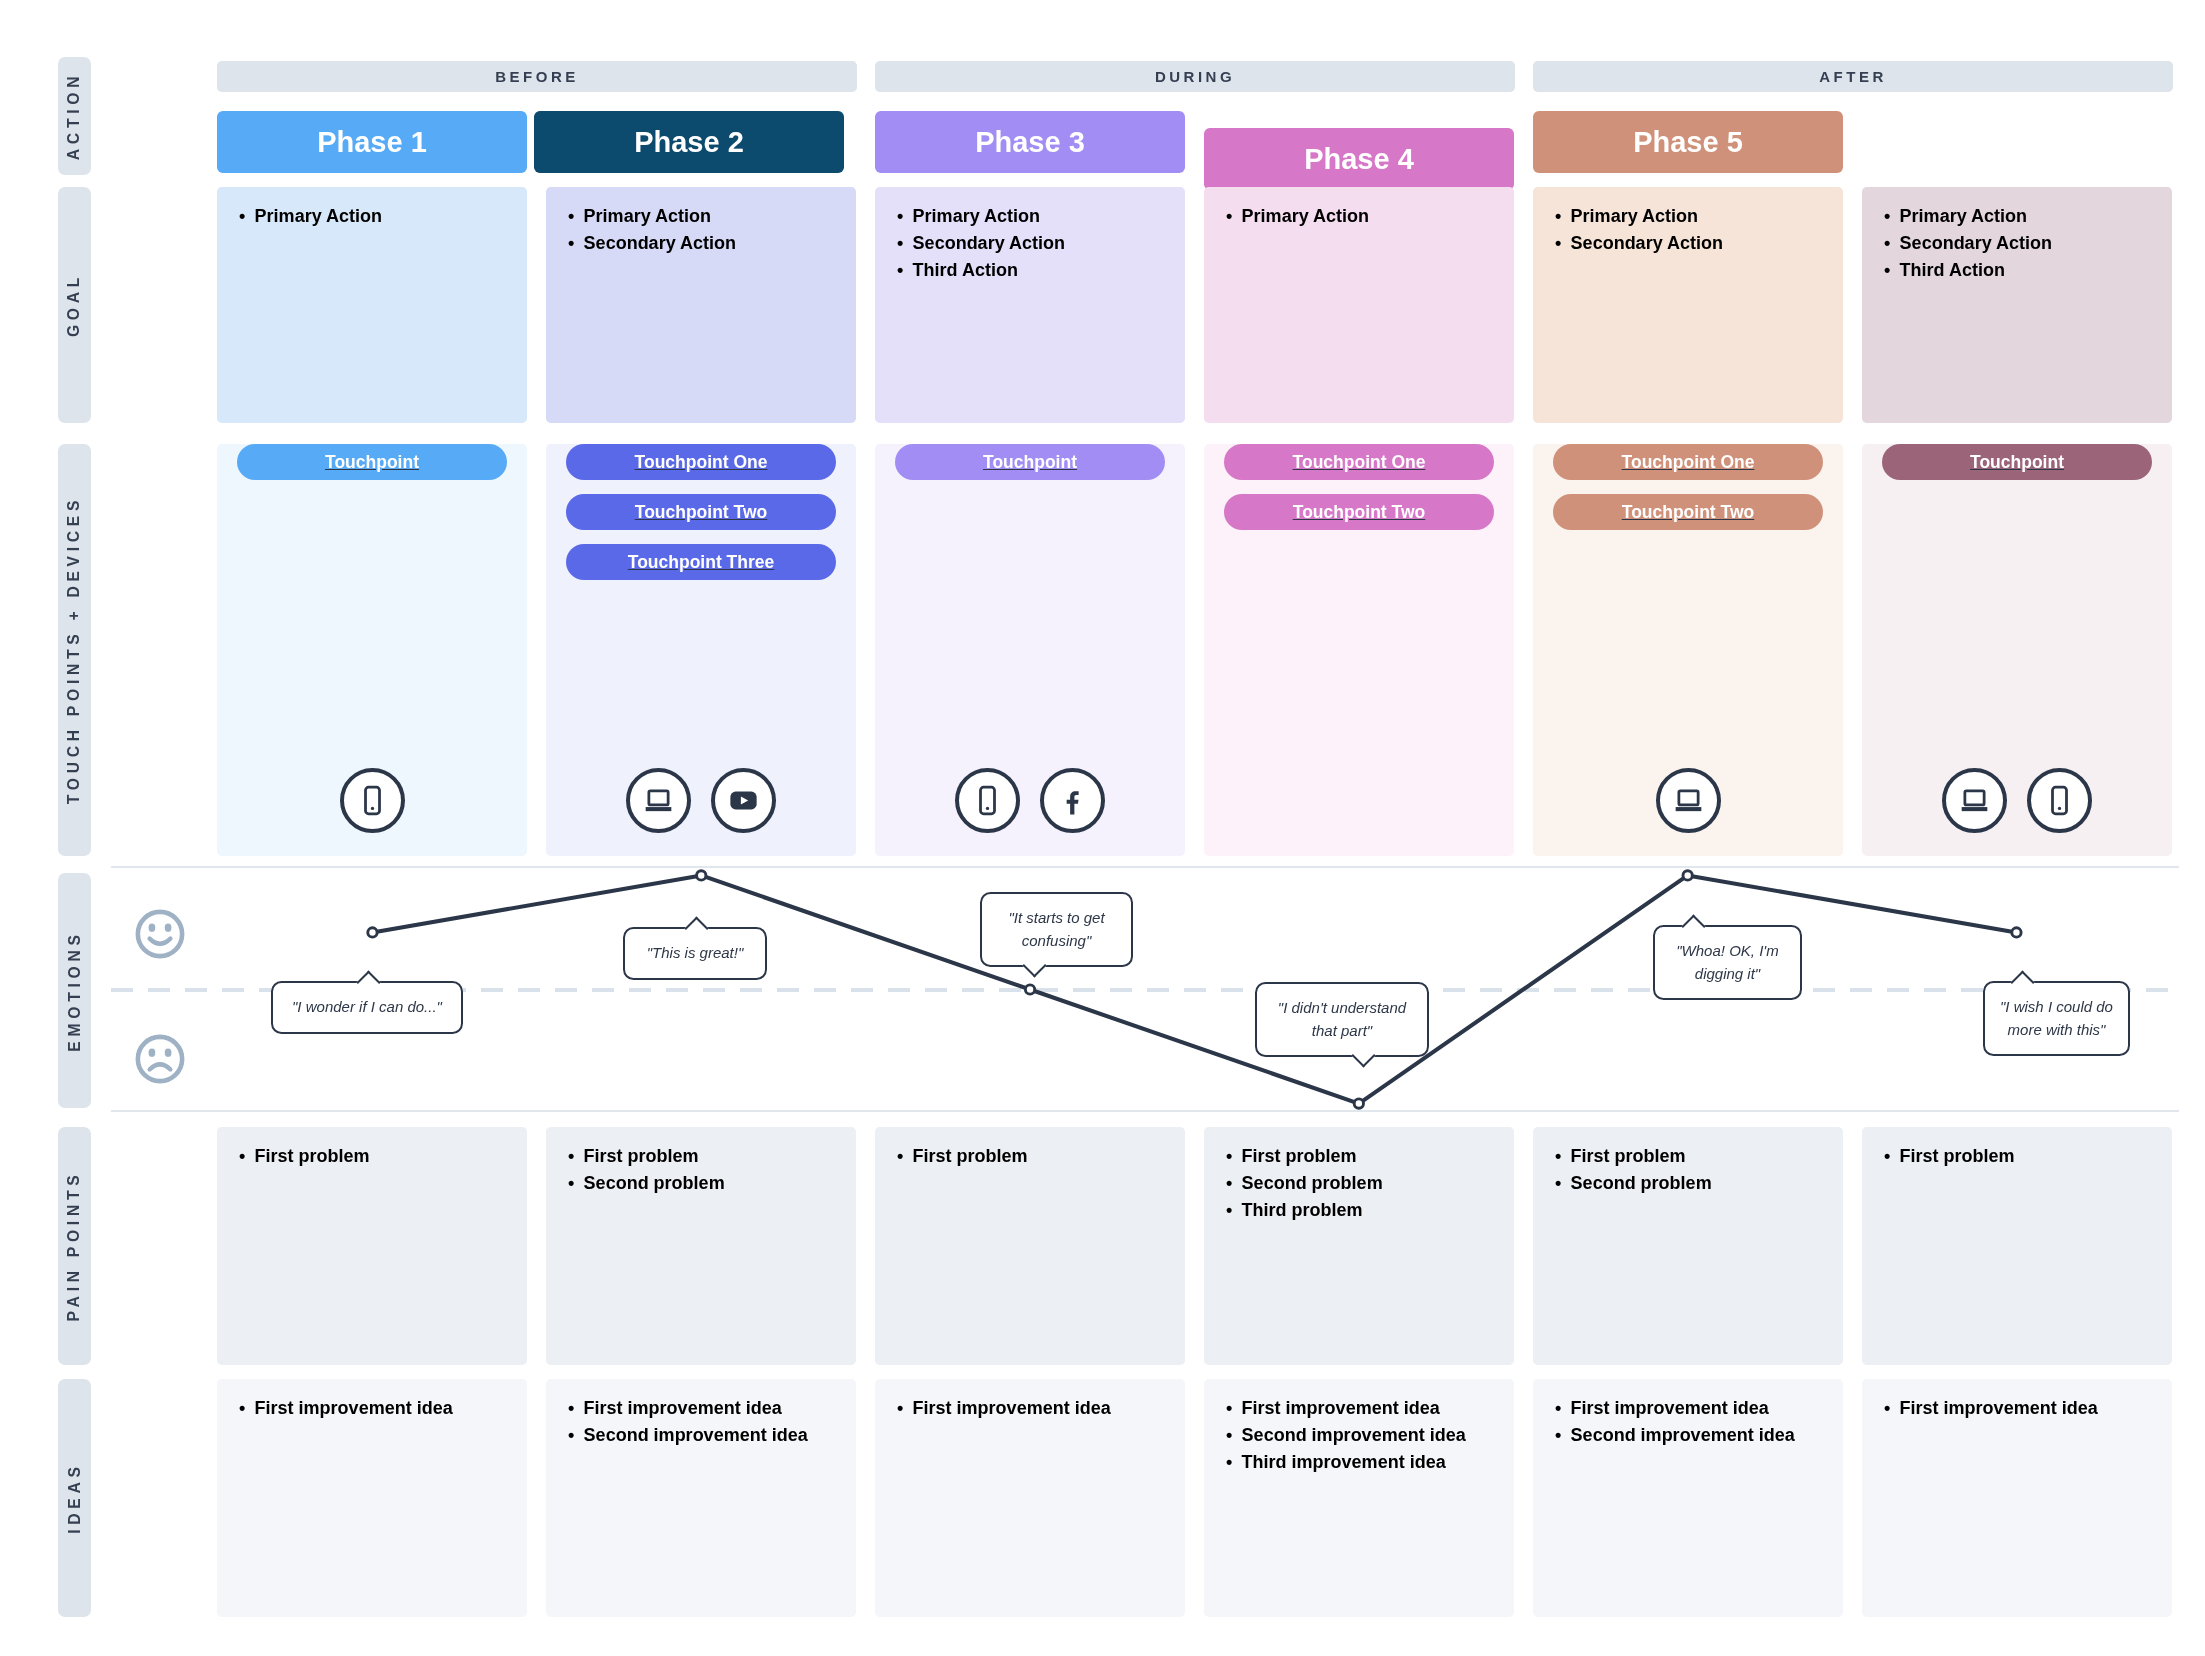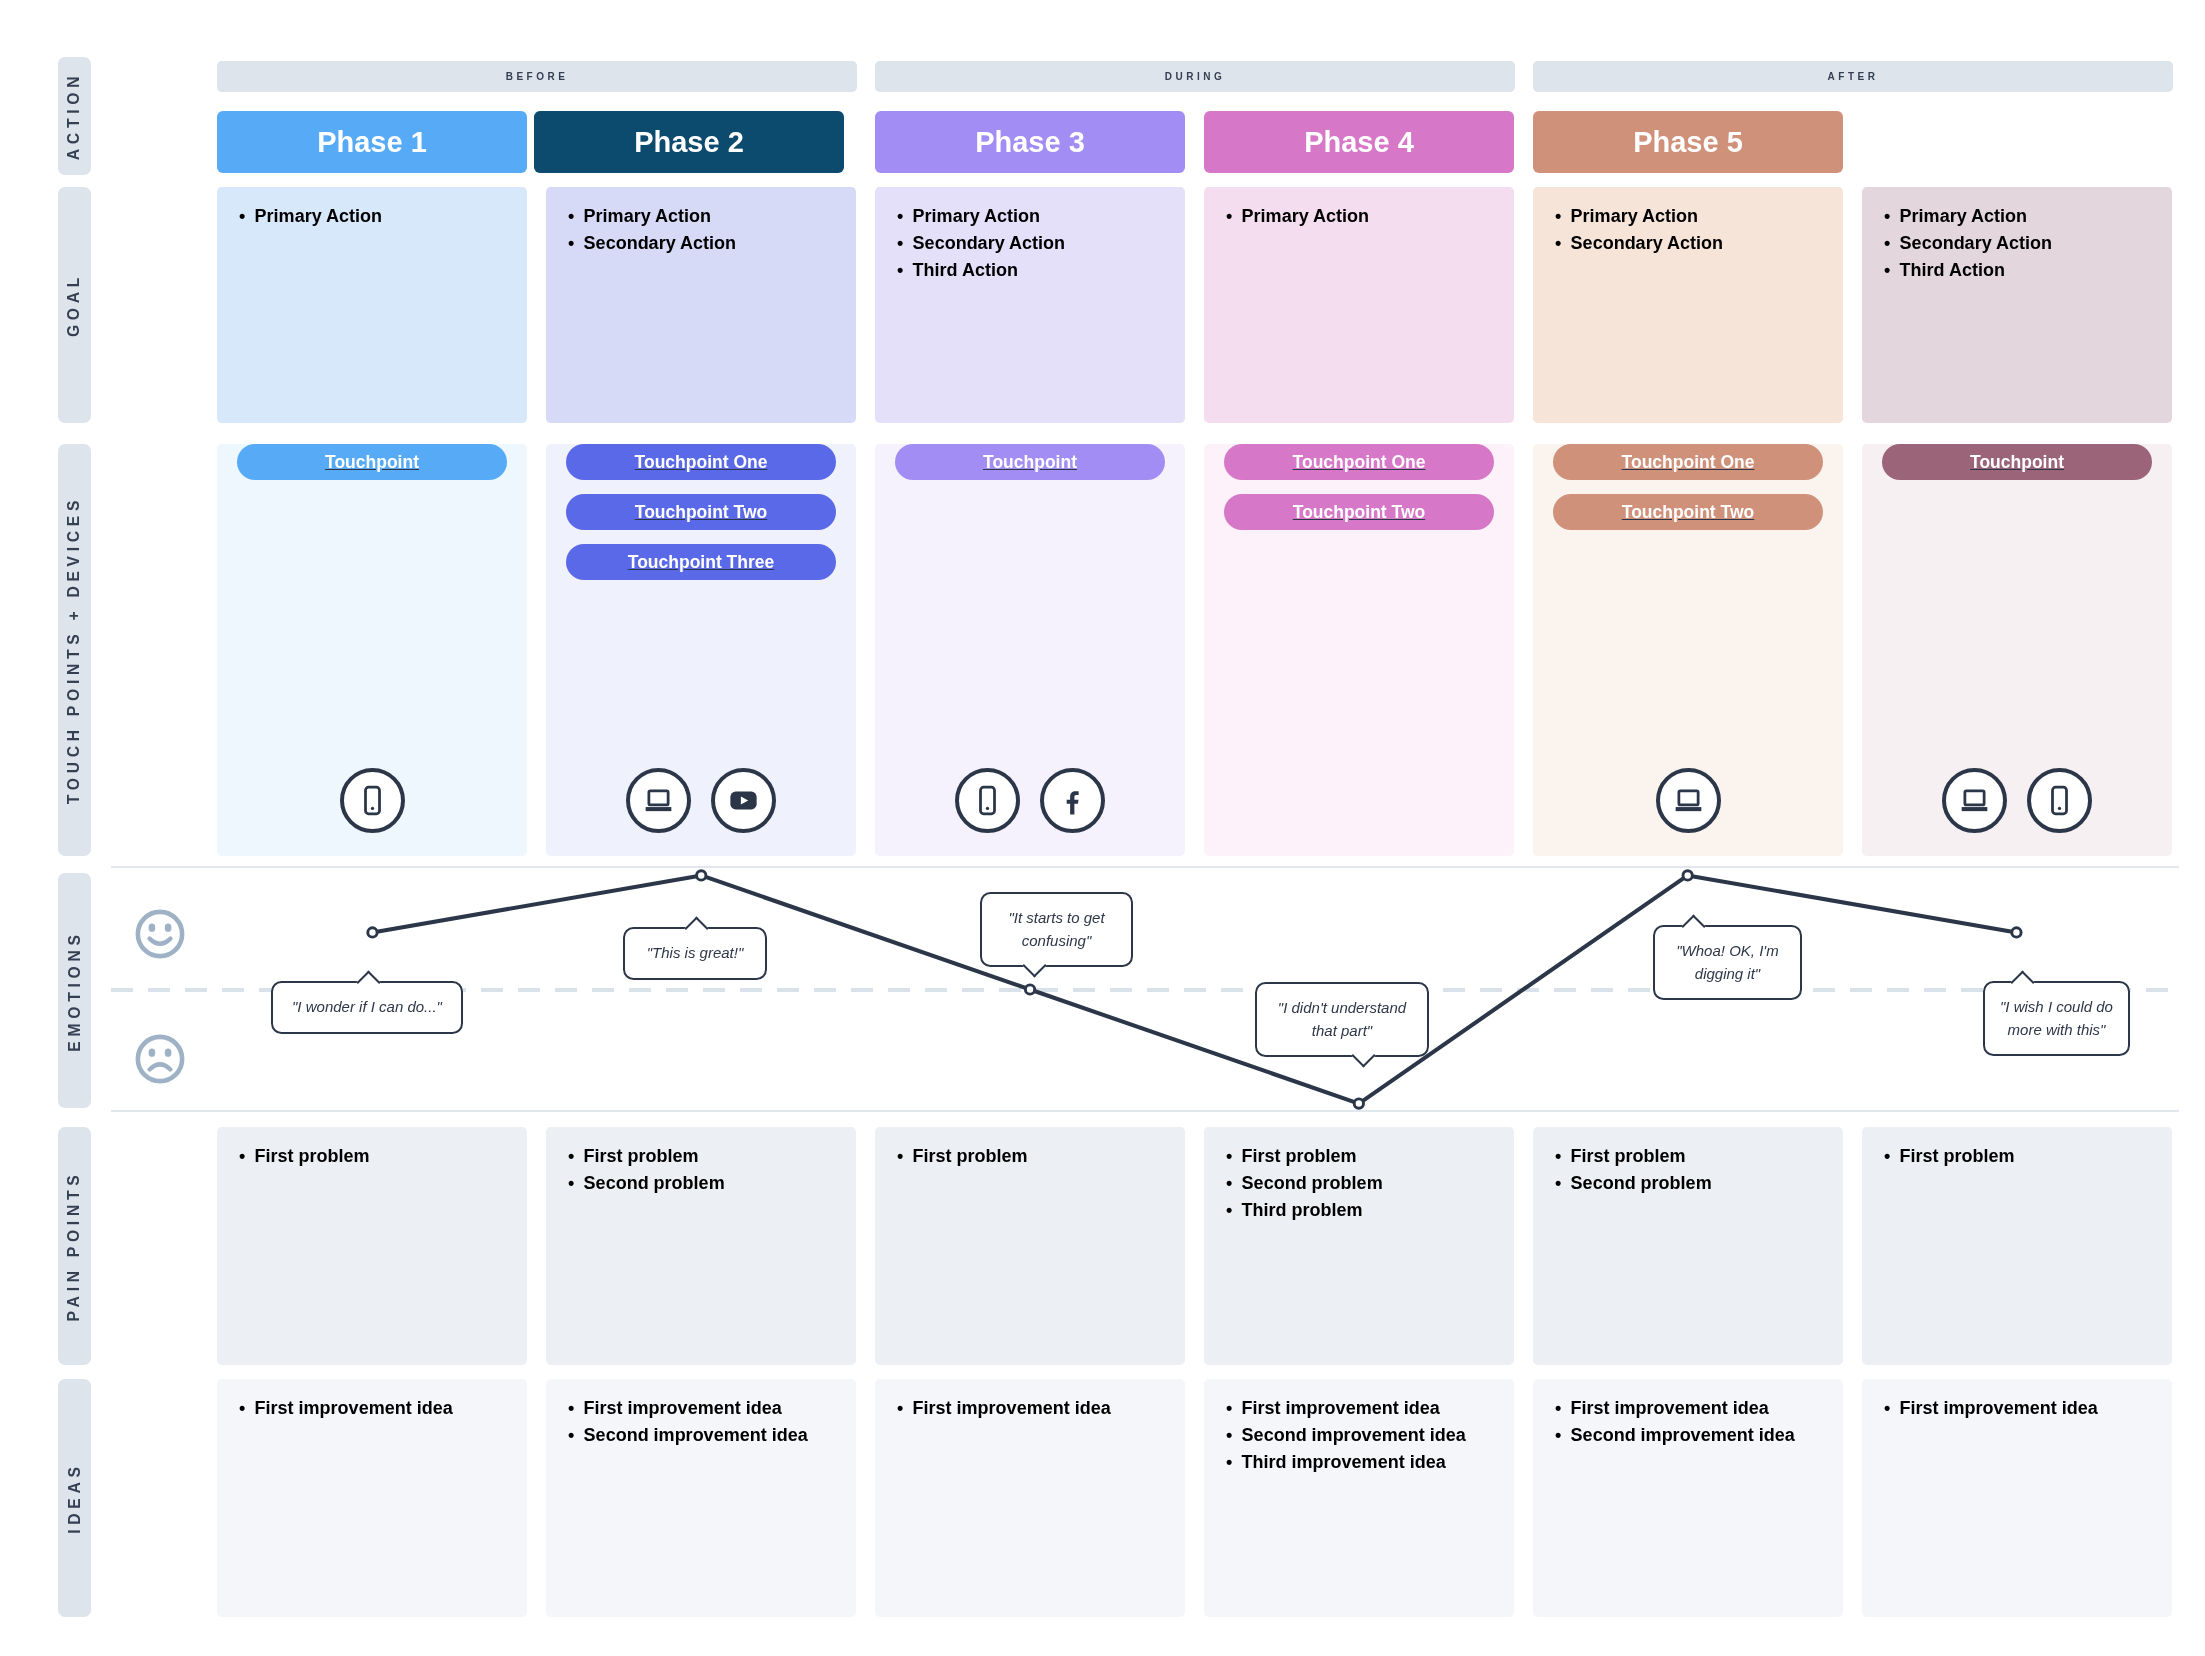--- a/index.html
+++ b/index.html
@@ -5,21 +5,21 @@
   html,body{margin:0;padding:0;background:#fff;}
   #board{position:relative;width:2205px;height:1657px;background:#fff;
          font-family:"Liberation Sans",sans-serif;color:#2d3748;overflow:hidden;}
   
   .rail{position:absolute;left:58px;width:33px;background:#dee4eb;border-radius:7px;
         display:flex;align-items:center;justify-content:center;}
   .rail span{transform:rotate(-90deg);white-space:nowrap;font-weight:bold;font-size:15.7px;
         letter-spacing:4.7px;color:#343f52;}
   
   .stage{position:absolute;height:31px;background:#dee4eb;border-radius:4.7px;display:flex;
-        align-items:center;justify-content:center;font-weight:bold;font-size:10px;
+        align-items:center;justify-content:center;font-weight:bold;font-size:15px;
         letter-spacing:3.5px;color:#343f52;}
   
   .phase-head{position:absolute;height:62px;border-radius:5.8px;display:flex;align-items:center;
         justify-content:center;color:#fff;font-weight:bold;font-size:29px;}
   
   .box{position:absolute;border-radius:4.7px;padding:17.5px 22px;box-sizing:border-box;z-index:1;}
   .box ul{margin:0;padding:0;list-style:none;}
   .box li{font-size:18px;font-weight:bold;line-height:1.25;margin-bottom:4.7px;display:flex;color:#000000;}
   .box li::before{content:"\2022";margin-right:9.3px;}
   
@@ -192,21 +192,21 @@
     <div class="box" style="left: 875px; top: 1127px; width: 310px; height: 238px; background: rgb(236, 239, 243);">
       <ul>
         <li>First problem</li>
       </ul>
     </div>
     <div class="box" style="left: 875px; top: 1379px; width: 310px; height: 238px; background: rgb(244, 246, 249);">
       <ul>
         <li>First improvement idea</li>
       </ul>
     </div>
-    <div class="phase-head" style="left: 1204px; top: 111px; width: 310px; background: rgb(215, 119, 199);">Phase 4</div>
+    <div class="phase-head" style="left: 1204px; top: 128px; width: 310px; background: rgb(215, 119, 199);">Phase 4</div>
     <div class="box" style="left: 1204px; top: 187px; width: 310px; height: 236px; background: rgb(244, 221, 239);">
       <ul>
         <li>Primary Action</li>
       </ul>
     </div>
     <div class="box pills" style="left: 1204px; top: 444px; width: 310px; height: 412px; background: rgb(253, 242, 250); padding: 0px;">
       <div class="pill" style="background: rgb(215, 119, 199);">Touchpoint One</div>
       <div class="pill" style="background: rgb(215, 119, 199);">Touchpoint Two</div>
     </div>
     <div class="box" style="left: 1204px; top: 1127px; width: 310px; height: 238px; background: rgb(236, 239, 243);">

